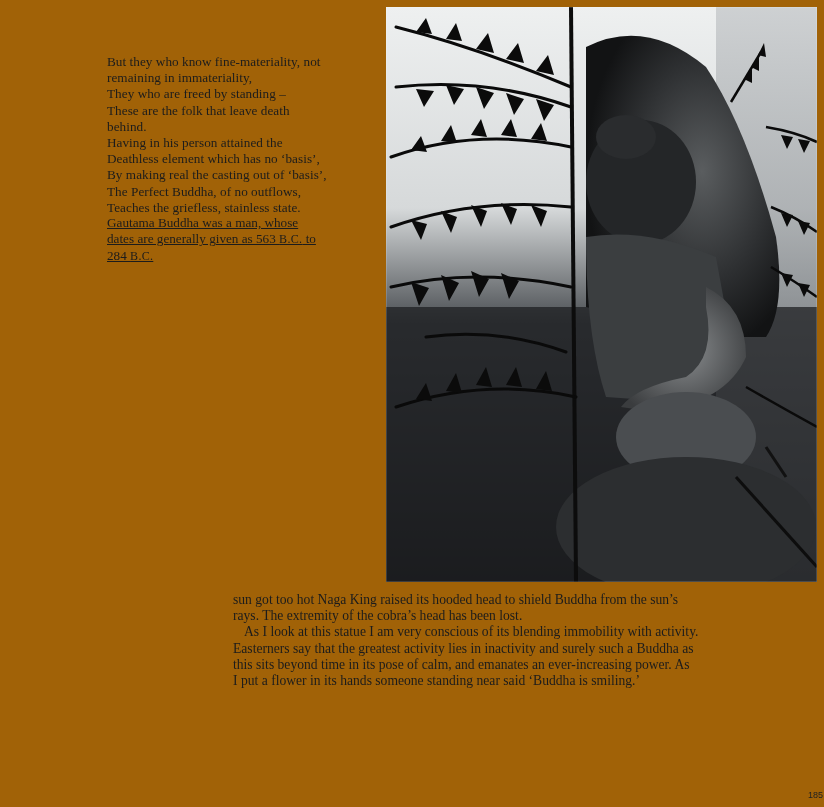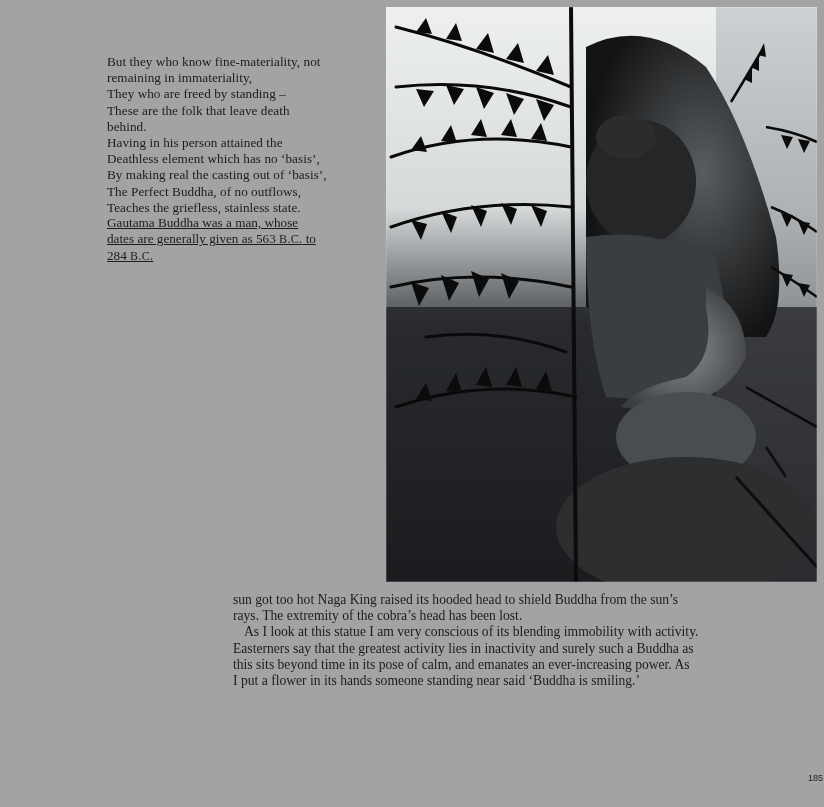--- a/index.html
+++ b/index.html
@@ -11,21 +11,21 @@
       width: 824px;
       height: 807px;
       position: relative;
       overflow: hidden;
       font-family: "Liberation Serif", "DejaVu Serif", serif;
       color: #1c1c1c;
     }
     .page {
       position: absolute;
       inset: 0;
-      background: #a3a3a3;
+      background: #a16207;
     }
     .poem {
       position: absolute;
       left: 107px;
       top: 54px;
       width: 275px;
       font-size: 13.2px;
       line-height: 16.2px;
       letter-spacing: 0.05px;
     }
@@ -62,21 +62,21 @@
       width: 560px;
       font-size: 13.6px;
       line-height: 16.2px;
     }
     .caption .line { display: block; white-space: nowrap; }
     .caption .indent { padding-left: 11px; }
 
     .folio {
       position: absolute;
       left: 808px;
-      top: 773px;
+      top: 790px;
       font-family: "Liberation Sans", "DejaVu Sans", sans-serif;
       font-size: 9px;
       color: #222;
     }
   </style>
 </head>
 <body>
 
 <div class="page">
 

